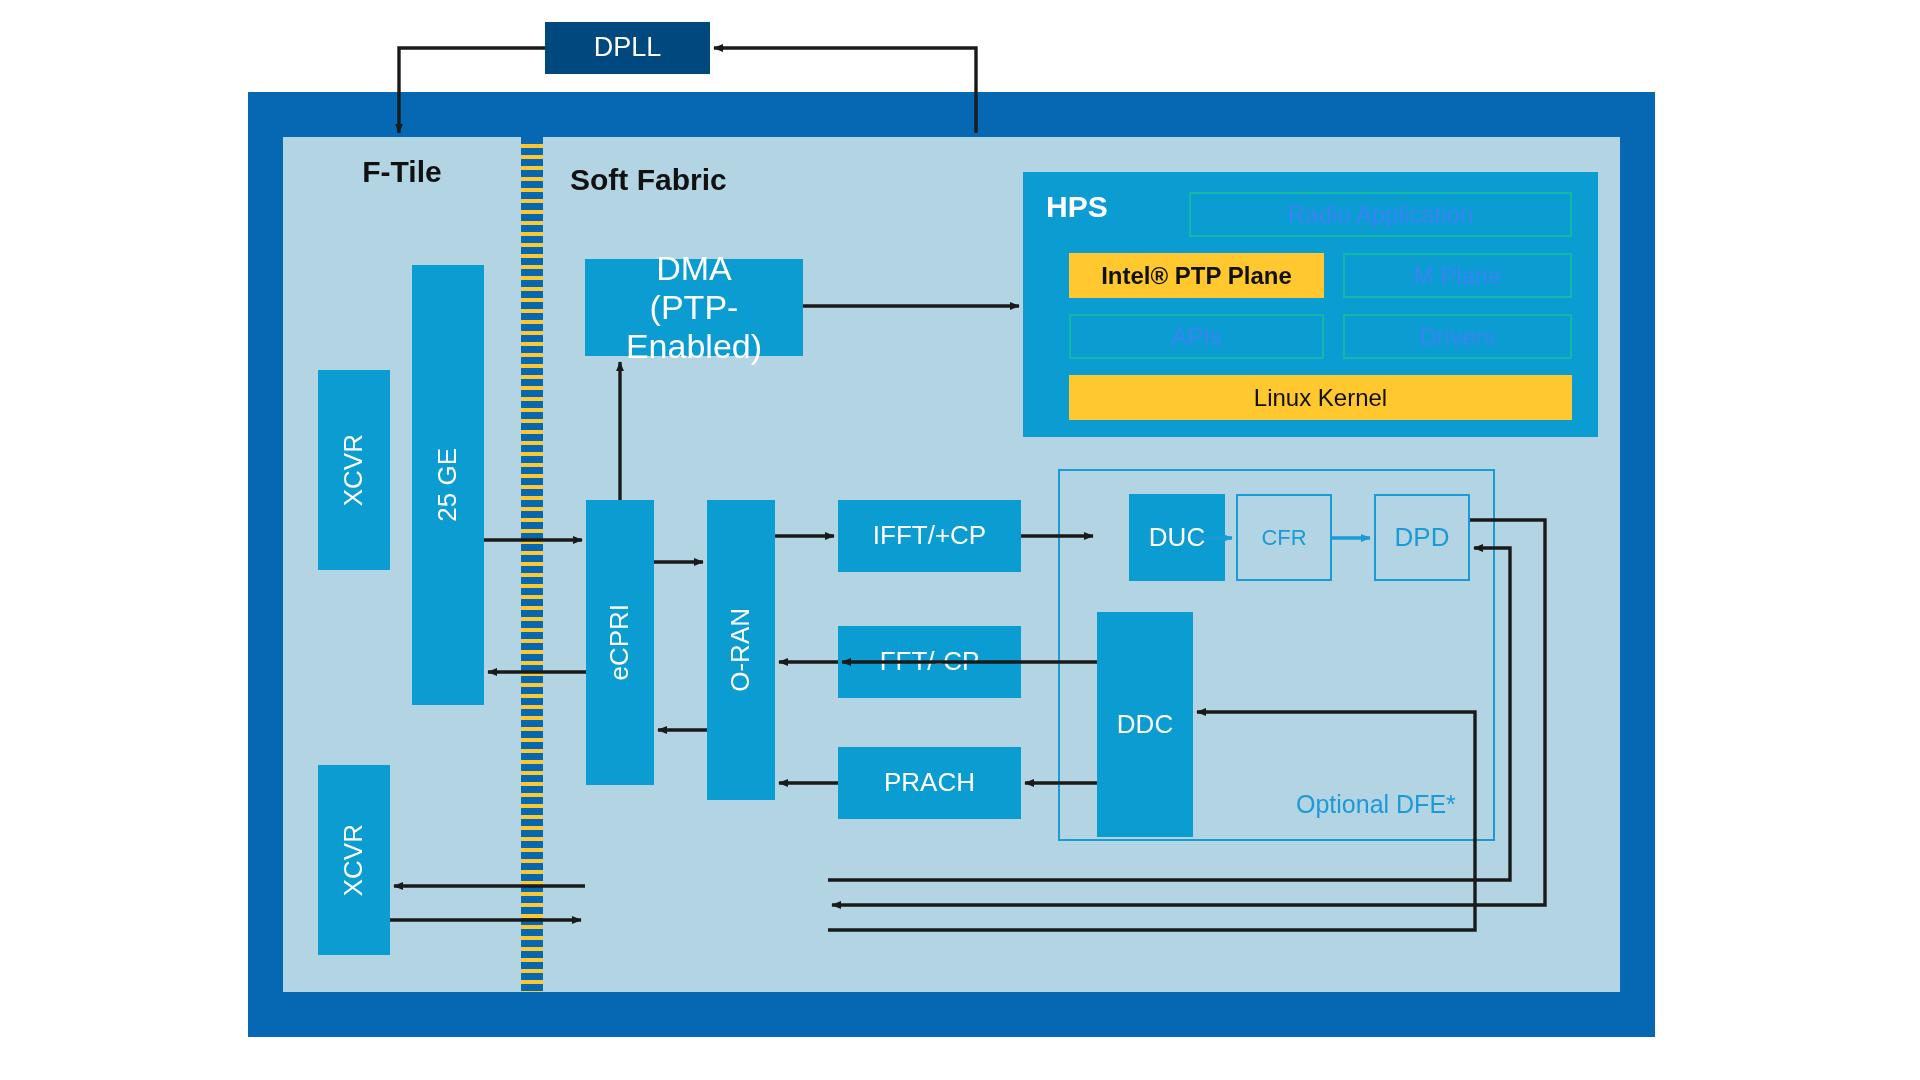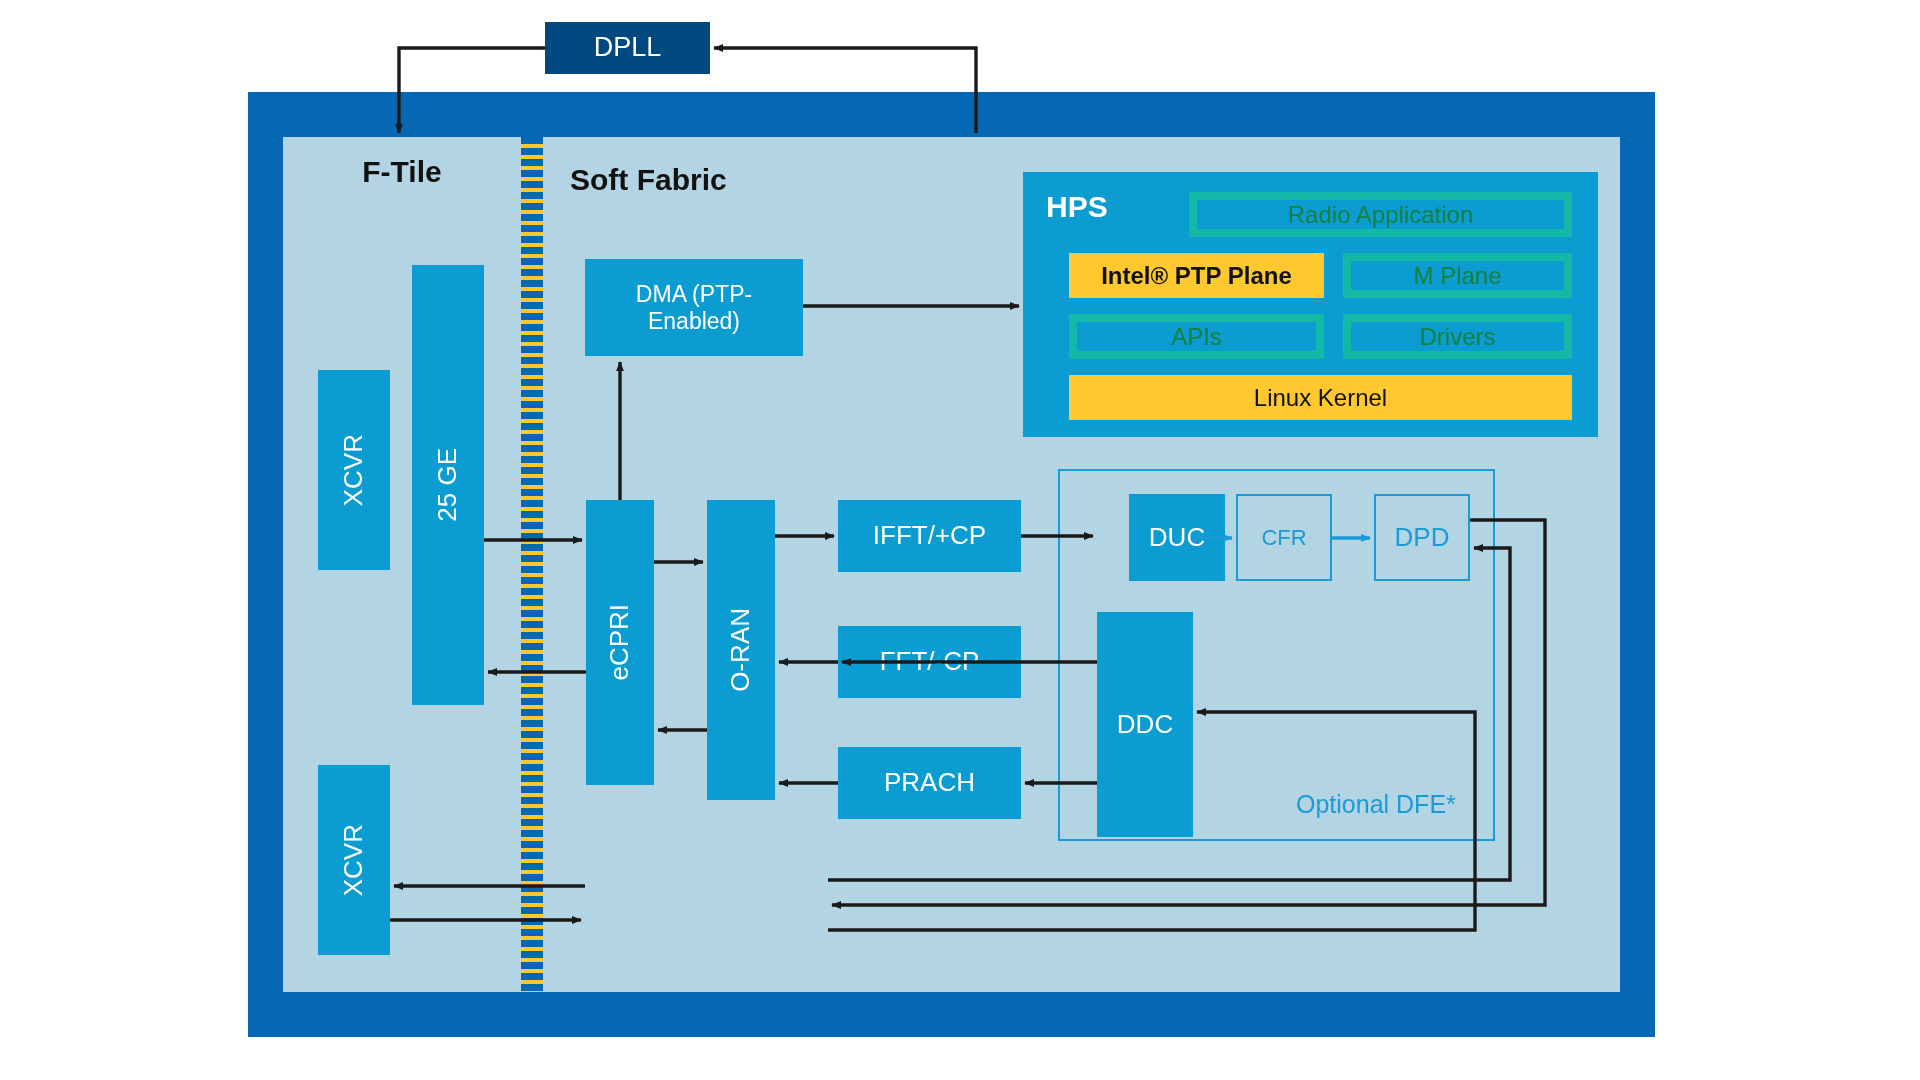--- a/index.html
+++ b/index.html
@@ -8,21 +8,21 @@
 
   .box{position:absolute;box-sizing:border-box;display:flex;align-items:center;justify-content:center;text-align:center;line-height:1.15;}
 
   
   .navy     {background:#00497f;color:#ffffff;}
   .outer    {background:#0668b3;}
   .panel    {background:#b3d4e3;}
   .cyan     {background:#0b9dd1;color:#ffffff;}
   .amber    {background:#ffc82e;color:#111111;}
   .hps      {background:#0b9dd1;}
-  .outlined {background:transparent;border:8px solid #14b8a6;color:#15803d;}
+  .outlined {background:transparent;border:2px solid #14b8a6;color:#3b82f6;}
   .dfe-box  {background:transparent;border:2px solid #1a9ad7;color:#1a9ad7;}
   .dfe-group{background:transparent;border:2px solid #1a9ad7;}
 
   .vert{writing-mode:vertical-rl;transform:rotate(180deg);}
 
   .label{position:absolute;color:#111111;font-weight:bold;}
   .dfe-label{position:absolute;color:#1a9ad7;}
 
   
   .stripes{position:absolute;background:
@@ -67,21 +67,21 @@
   <div class="box outlined" style="left:1189px;top:192px;width:383px;height:45px;font-size:24px;">Radio Application</div>
 
   <div class="box amber" style="left:1069px;top:253px;width:255px;height:45px;font-size:24px;font-weight:bold;">Intel® PTP Plane</div>
   <div class="box outlined" style="left:1343px;top:253px;width:229px;height:45px;font-size:24px;">M Plane</div>
 
   <div class="box outlined" style="left:1069px;top:314px;width:255px;height:45px;font-size:24px;">APIs</div>
   <div class="box amber" style="left:1069px;top:375px;width:503px;height:45px;font-size:24px;">Linux Kernel</div>
 
   <div class="box outlined" style="left:1343px;top:314px;width:229px;height:45px;font-size:24px;">Drivers</div>
 
-  <div class="box cyan" style="left:585px;top:259px;width:218px;height:97px;font-size:23px;padding:0 27px;">DMA (PTP-Enabled)</div>
+  <div class="box cyan" style="left:585px;top:259px;width:218px;height:97px;font-size:34px;padding:0 27px;">DMA (PTP-Enabled)</div>
 
   <div class="box cyan" style="left:586px;top:500px;width:68px;height:285px;font-size:26px;">
     <span class="vert">eCPRI</span>
   </div>
   <div class="box cyan" style="left:707px;top:500px;width:68px;height:300px;font-size:26px;">
     <span class="vert">O-RAN</span>
   </div>
 
   <div class="box cyan" style="left:838px;top:500px;width:183px;height:72px;font-size:26px;">IFFT/+CP</div>
   <div class="box cyan" style="left:838px;top:626px;width:183px;height:72px;font-size:26px;">FFT/-CP</div>

